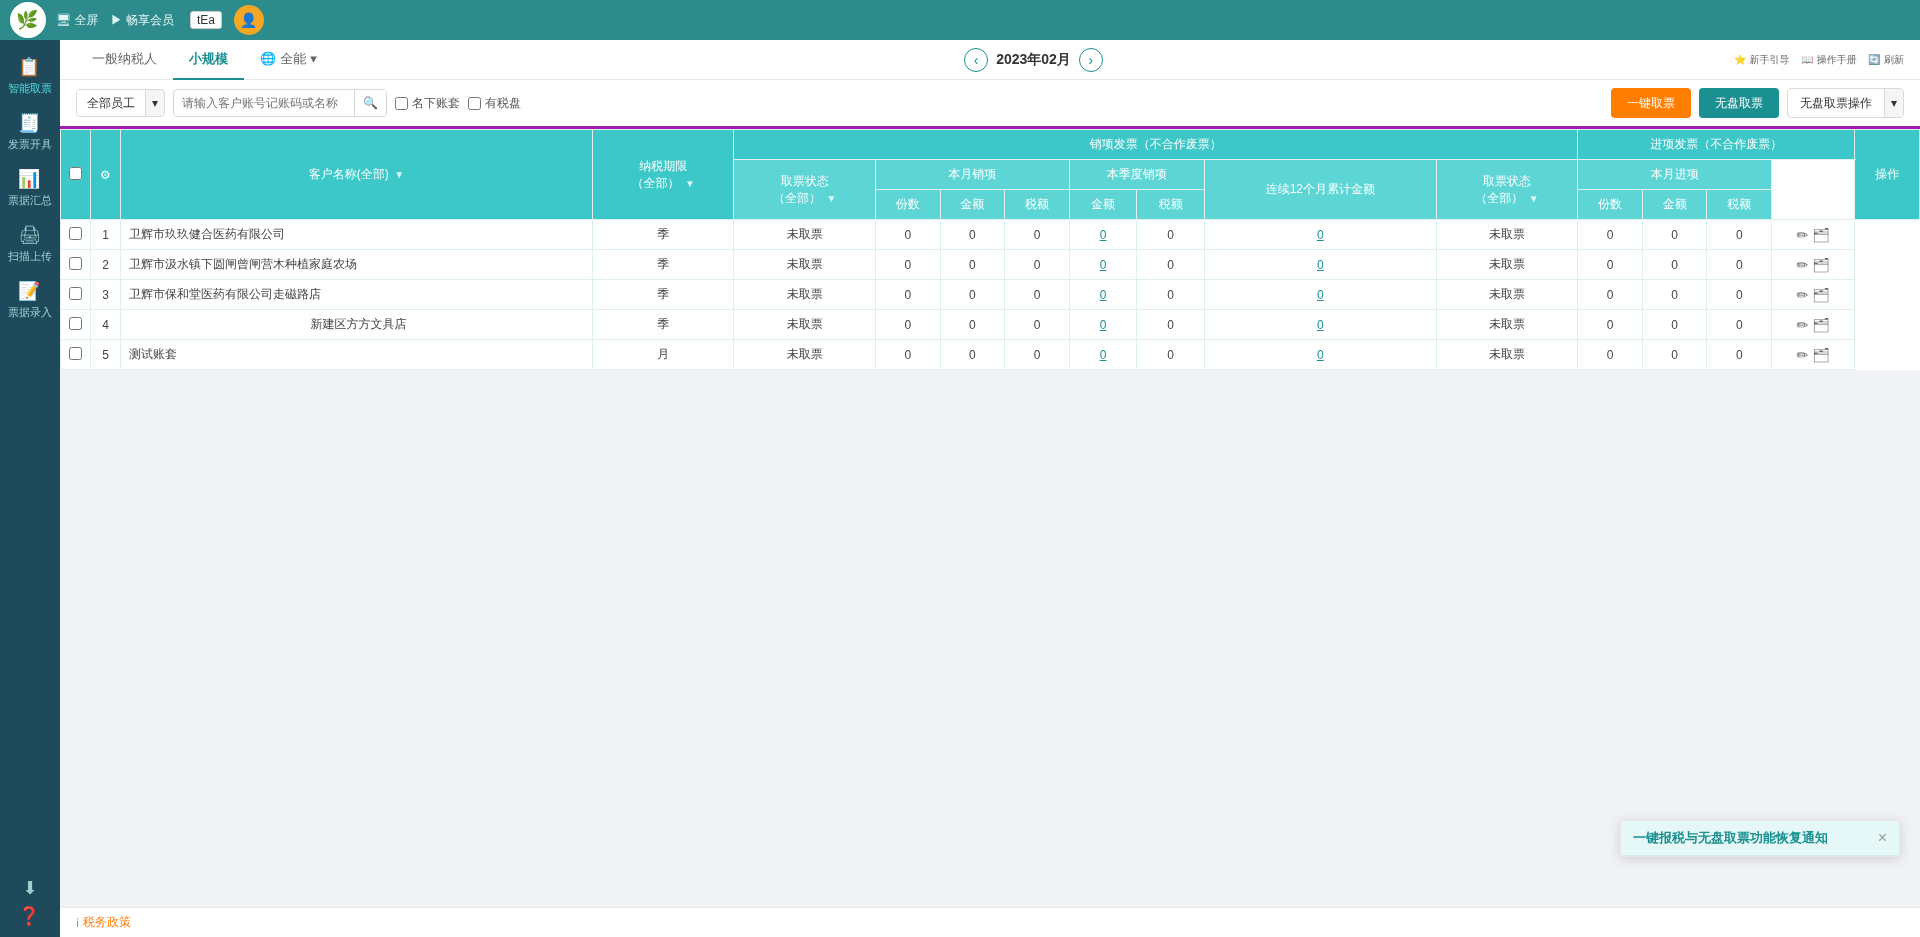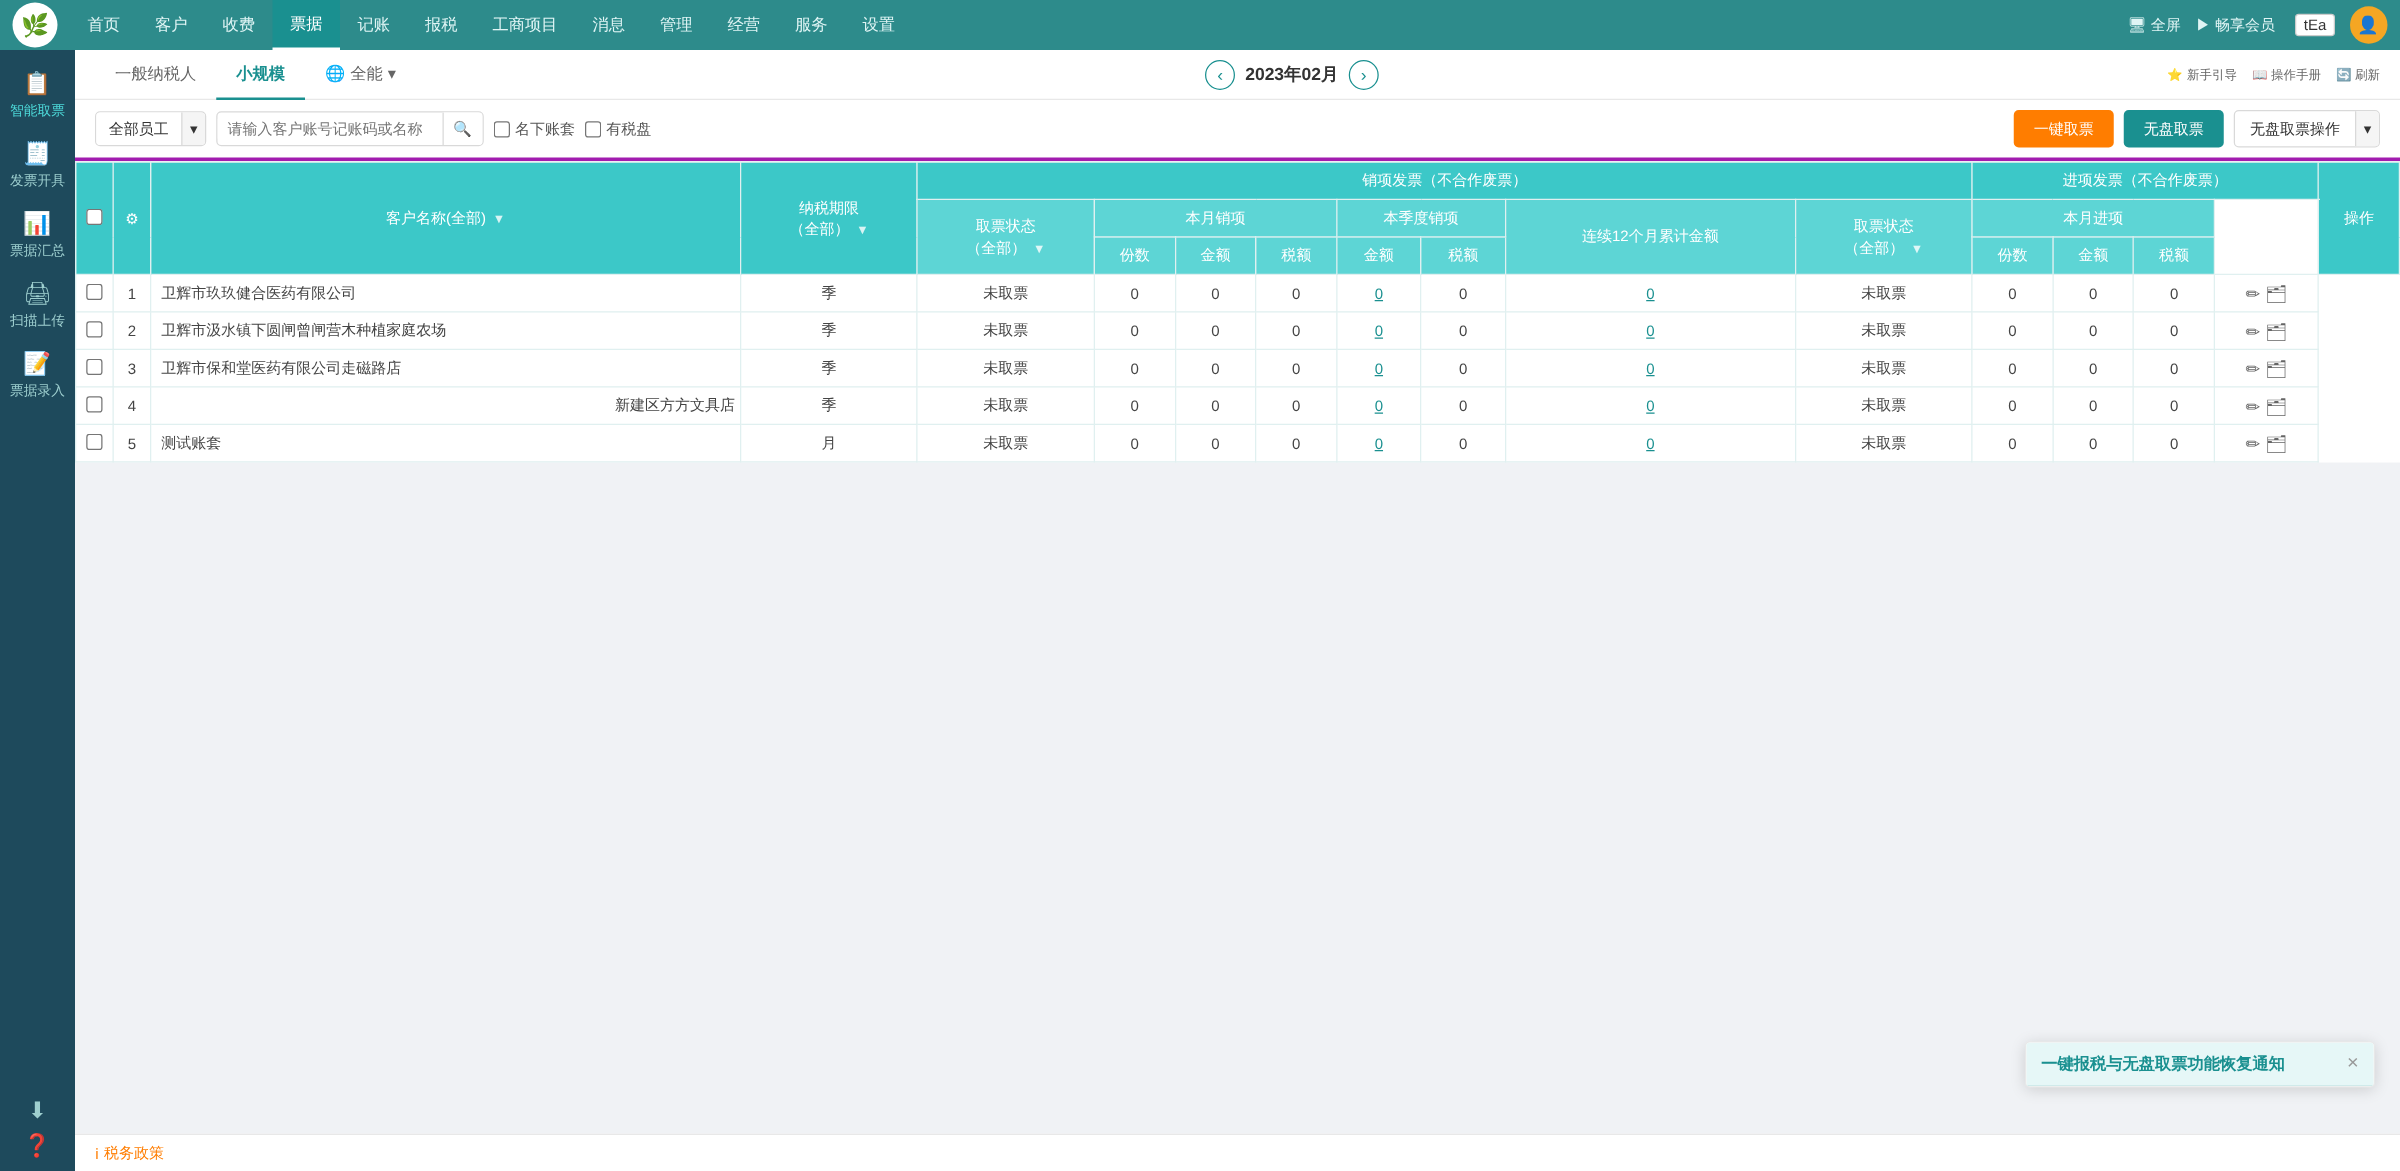--- a/index.html
+++ b/index.html
@@ -138,21 +138,21 @@
     .checkbox-cell { width: 30px; }
     .settings-cell { width: 30px; }
     .link-text { color: #1a9090; cursor: pointer; text-decoration: underline; }
     .action-icons { display: flex; gap: 4px; justify-content: center; }
     .action-icon { cursor: pointer; color: #666; font-size: 14px; }
     .row-num { color: #666; }
     .filter-icon { font-size: 10px; margin-left: 2px; color: rgba(255,255,255,0.8); }
 
     
     .notification-popup {
-      position: fixed; bottom: 67px; right: 20px;
+      position: fixed; bottom: 80px; right: 20px;
       width: 280px; background: #fff; border: 1px solid #e8e8e8;
       border-radius: 4px; box-shadow: 0 2px 12px rgba(0,0,0,0.15);
       font-size: 12px; overflow: hidden;
     }
     .notif-header {
       background: #e6f7f7; padding: 8px 12px;
       display: flex; justify-content: space-between; align-items: center;
       border-bottom: 1px solid #d0eaea;
     }
     .notif-title { font-weight: bold; color: #1a9090; font-size: 13px; }
@@ -170,34 +170,20 @@
     .tea-badge {
       background: #fff; border: 1px solid #ccc; border-radius: 3px;
       padding: 1px 6px; font-size: 12px; color: #333; margin-left: 4px;
     }
   </style>
 </head>
 <body>
 
 <div class="top-nav">
   <div class="logo">🌿</div>
-  <div class="nav-items">
-    <div class="nav-item">首页</div>
-    <div class="nav-item">客户</div>
-    <div class="nav-item">收费</div>
-    <div class="nav-item active">票据</div>
-    <div class="nav-item">记账</div>
-    <div class="nav-item">报税</div>
-    <div class="nav-item">工商项目</div>
-    <div class="nav-item">消息</div>
-    <div class="nav-item">管理</div>
-    <div class="nav-item">经营</div>
-    <div class="nav-item">服务</div>
-    <div class="nav-item">设置</div>
-  </div>
   <div class="nav-right">
     <span>🖥 全屏</span>
     <span>▶ 畅享会员</span>
     <span class="tea-badge">tEa</span>
     <div class="avatar">👤</div>
   </div>
 </div>
 
 <div class="layout">
 
@@ -397,21 +383,21 @@
           <span class="action-icon" title="编辑">✏</span>
           <span class="action-icon" title="详情">🗂</span>
         </div>
       </td>
     </tr>
             <tr>
       <td>
         <input type="checkbox" style="">
       </td>
       <td class="row-num">4</td>
-      <td style="text-align:right;padding-left:8px;">新建区方方文具店</td>
+      <td style="text-align:center;padding-left:8px;">新建区方方文具店</td>
       <td>季</td>
       <td>未取票</td>
       <td>0</td>
       <td>0</td>
       <td>0</td>
       <td><span class="link-text">0</span></td>
       <td>0</td>
       <td><span class="link-text">0</span></td>
       <td>未取票</td>
       <td>0</td>

